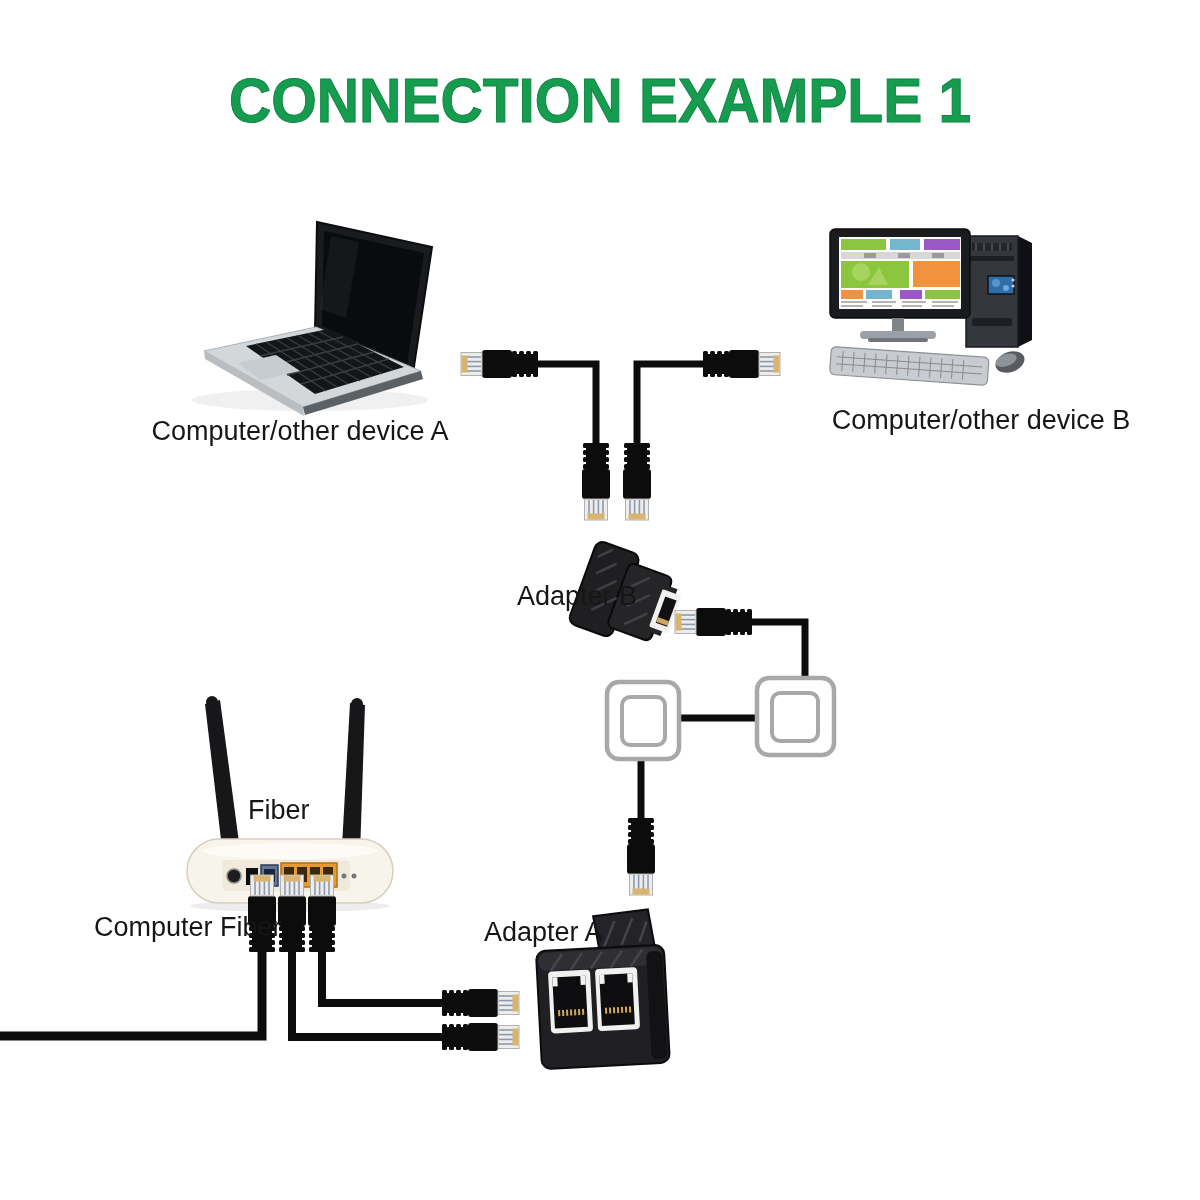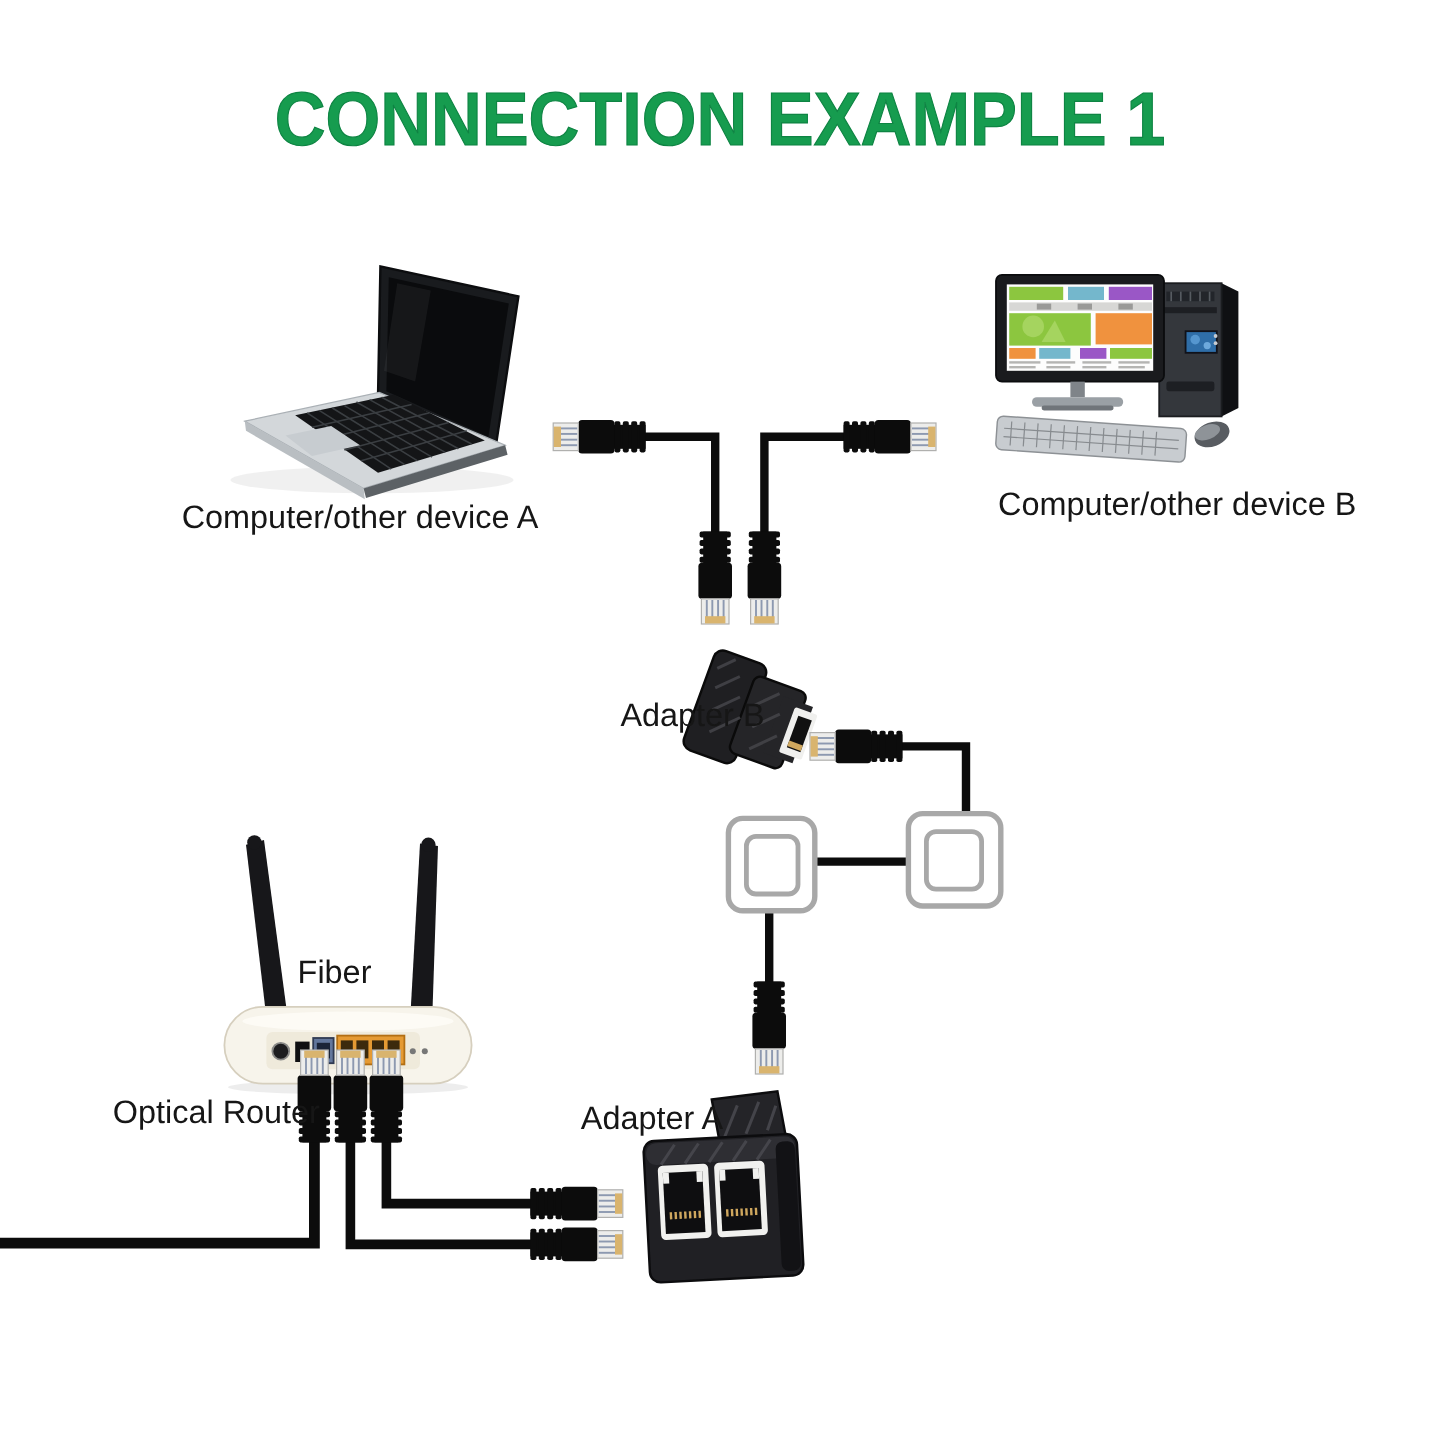--- a/index.html
+++ b/index.html
@@ -275,15 +275,15 @@
       <use href="#plug" xlink:href="#plug" transform="translate(292,952) rotate(-90)"></use>
       <use href="#plug" xlink:href="#plug" transform="translate(322,952) rotate(-90)"></use>
     </g>
   </svg>
 
   <div class="lbl center" id="lbl-computer-a">Computer/other device A</div>
   <div class="lbl center" id="lbl-computer-b">Computer/other device B</div>
   <div class="lbl" id="lbl-adapter-b">Adapter B</div>
   <div class="lbl" id="lbl-adapter-a">Adapter A</div>
   <div class="lbl" id="lbl-router">Fiber</div>
-  <div class="lbl" id="lbl-optical-fiber">Optical Router</div>
+  <div class="lbl" id="lbl-optical-fiber">Computer Fiber</div>
 
 </div>
 
 </body></html>

